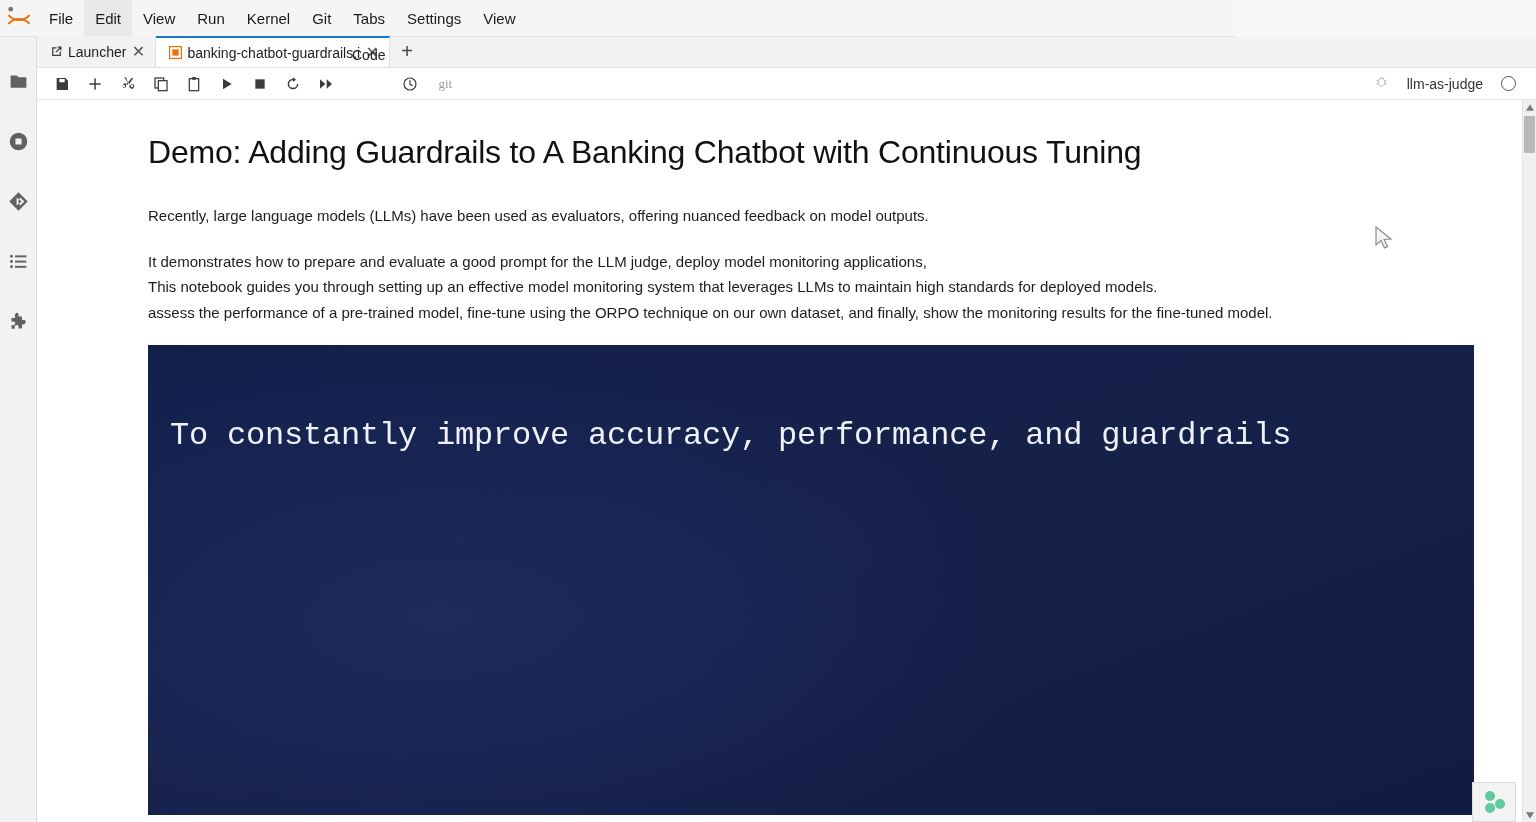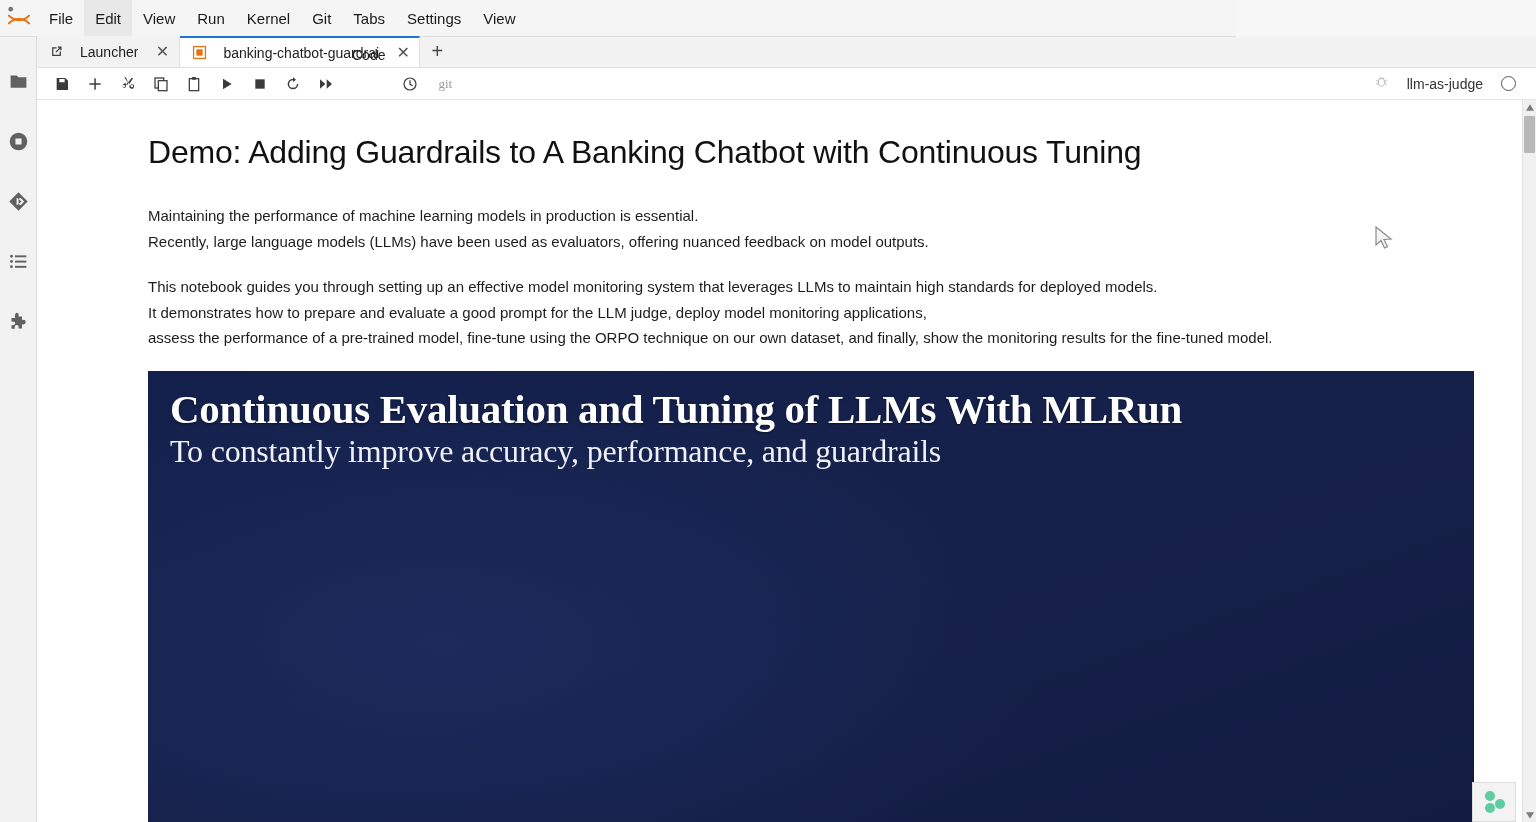--- a/index.html
+++ b/index.html
@@ -54,21 +54,21 @@
   }
 
   
   .tabbar {
     height: 31px; background: #f2f2f2;
     border-bottom: 1px solid #e0e0e0;
     display: flex; align-items: flex-end; flex-shrink: 0;
   }
   .tab {
     height: 31px; display: flex; align-items: center;
-    padding: 0 9px 0 12px; gap: 16px;
+    padding: 0 9px 0 12px; gap: 4px;
     font-size: 14px; color: #212121;
     background: #f2f2f2; cursor: pointer;
     border-right: 1px solid #e0e0e0;
     max-width: 240px;
   }
   .tab.active {
     background: #fff;
     border-top: 2px solid #1976d2;
     padding-top: 0;
   }
@@ -162,22 +162,22 @@
     font-family: "Liberation Sans", sans-serif;
   }
   .dg-title {
     position: absolute; left: 22px; top: 14px;
     font-family: "Liberation Serif", serif;
     font-size: 41px; font-weight: bold; color: #fff;
     letter-spacing: -0.3px;
     text-shadow: 0 1px 2px rgba(0,0,0,.5);
   }
   .dg-sub {
-    position: absolute; left: 22px; top: 62px;
-    font-family: Liberation Serif, serif;
+    position: absolute; left: 22px; top: 72px;
+    font-family: Liberation Mono, monospace;
     font-size: 32px; color: #eef1f8; letter-spacing: -0.2px;
   }
 
   
   .jai-widget {
     position: absolute; right: 20px; bottom: 0px;
     width: 44px; height: 40px; background: #f3f3f3;
     border: 1px solid #dcdcdc;
     display: flex; align-items: center; justify-content: center;
     z-index: 40; cursor: pointer;
@@ -342,32 +342,30 @@
   </div>
 
   <div class="nb-wrap">
     <div class="nb">
 
       <div class="cell">
         <h1 class="nb-title">Demo: Adding Guardrails to A Banking Chatbot with Continuous Tuning</h1>
       </div>
 
       <div class="cell para">
-        <p>Maintaining the performance of machine learning models in production is essential.</p>
         <p>Recently, large language models (LLMs) have been used as evaluators, offering nuanced feedback on model outputs.</p>
       </div>
 
       <div class="cell para">
+        <p>It demonstrates how to prepare and evaluate a good prompt for the LLM judge, deploy model monitoring applications,</p>
         <p>This notebook guides you through setting up an effective model monitoring system that leverages LLMs to maintain high standards for deployed models.</p>
-        <p>It demonstrates how to prepare and evaluate a good prompt for the LLM judge, deploy model monitoring applications,</p>
         <p>assess the performance of a pre-trained model, fine-tune using the ORPO technique on our own dataset, and finally, show the monitoring results for the fine-tuned model.</p>
       </div>
 
       <div class="diagram">
-        <div class="dg-title">Continuous Evaluation and Tuning of LLMs With MLRun</div>
         <div class="dg-sub">To constantly improve accuracy, performance, and guardrails</div>
 
       </div>
 
     </div>
 
     <div class="scrollbar">
       <div class="sb-arrow">
         <svg viewBox="0 0 10 8">
             <path d="M5 0l5 8H0z"></path>

